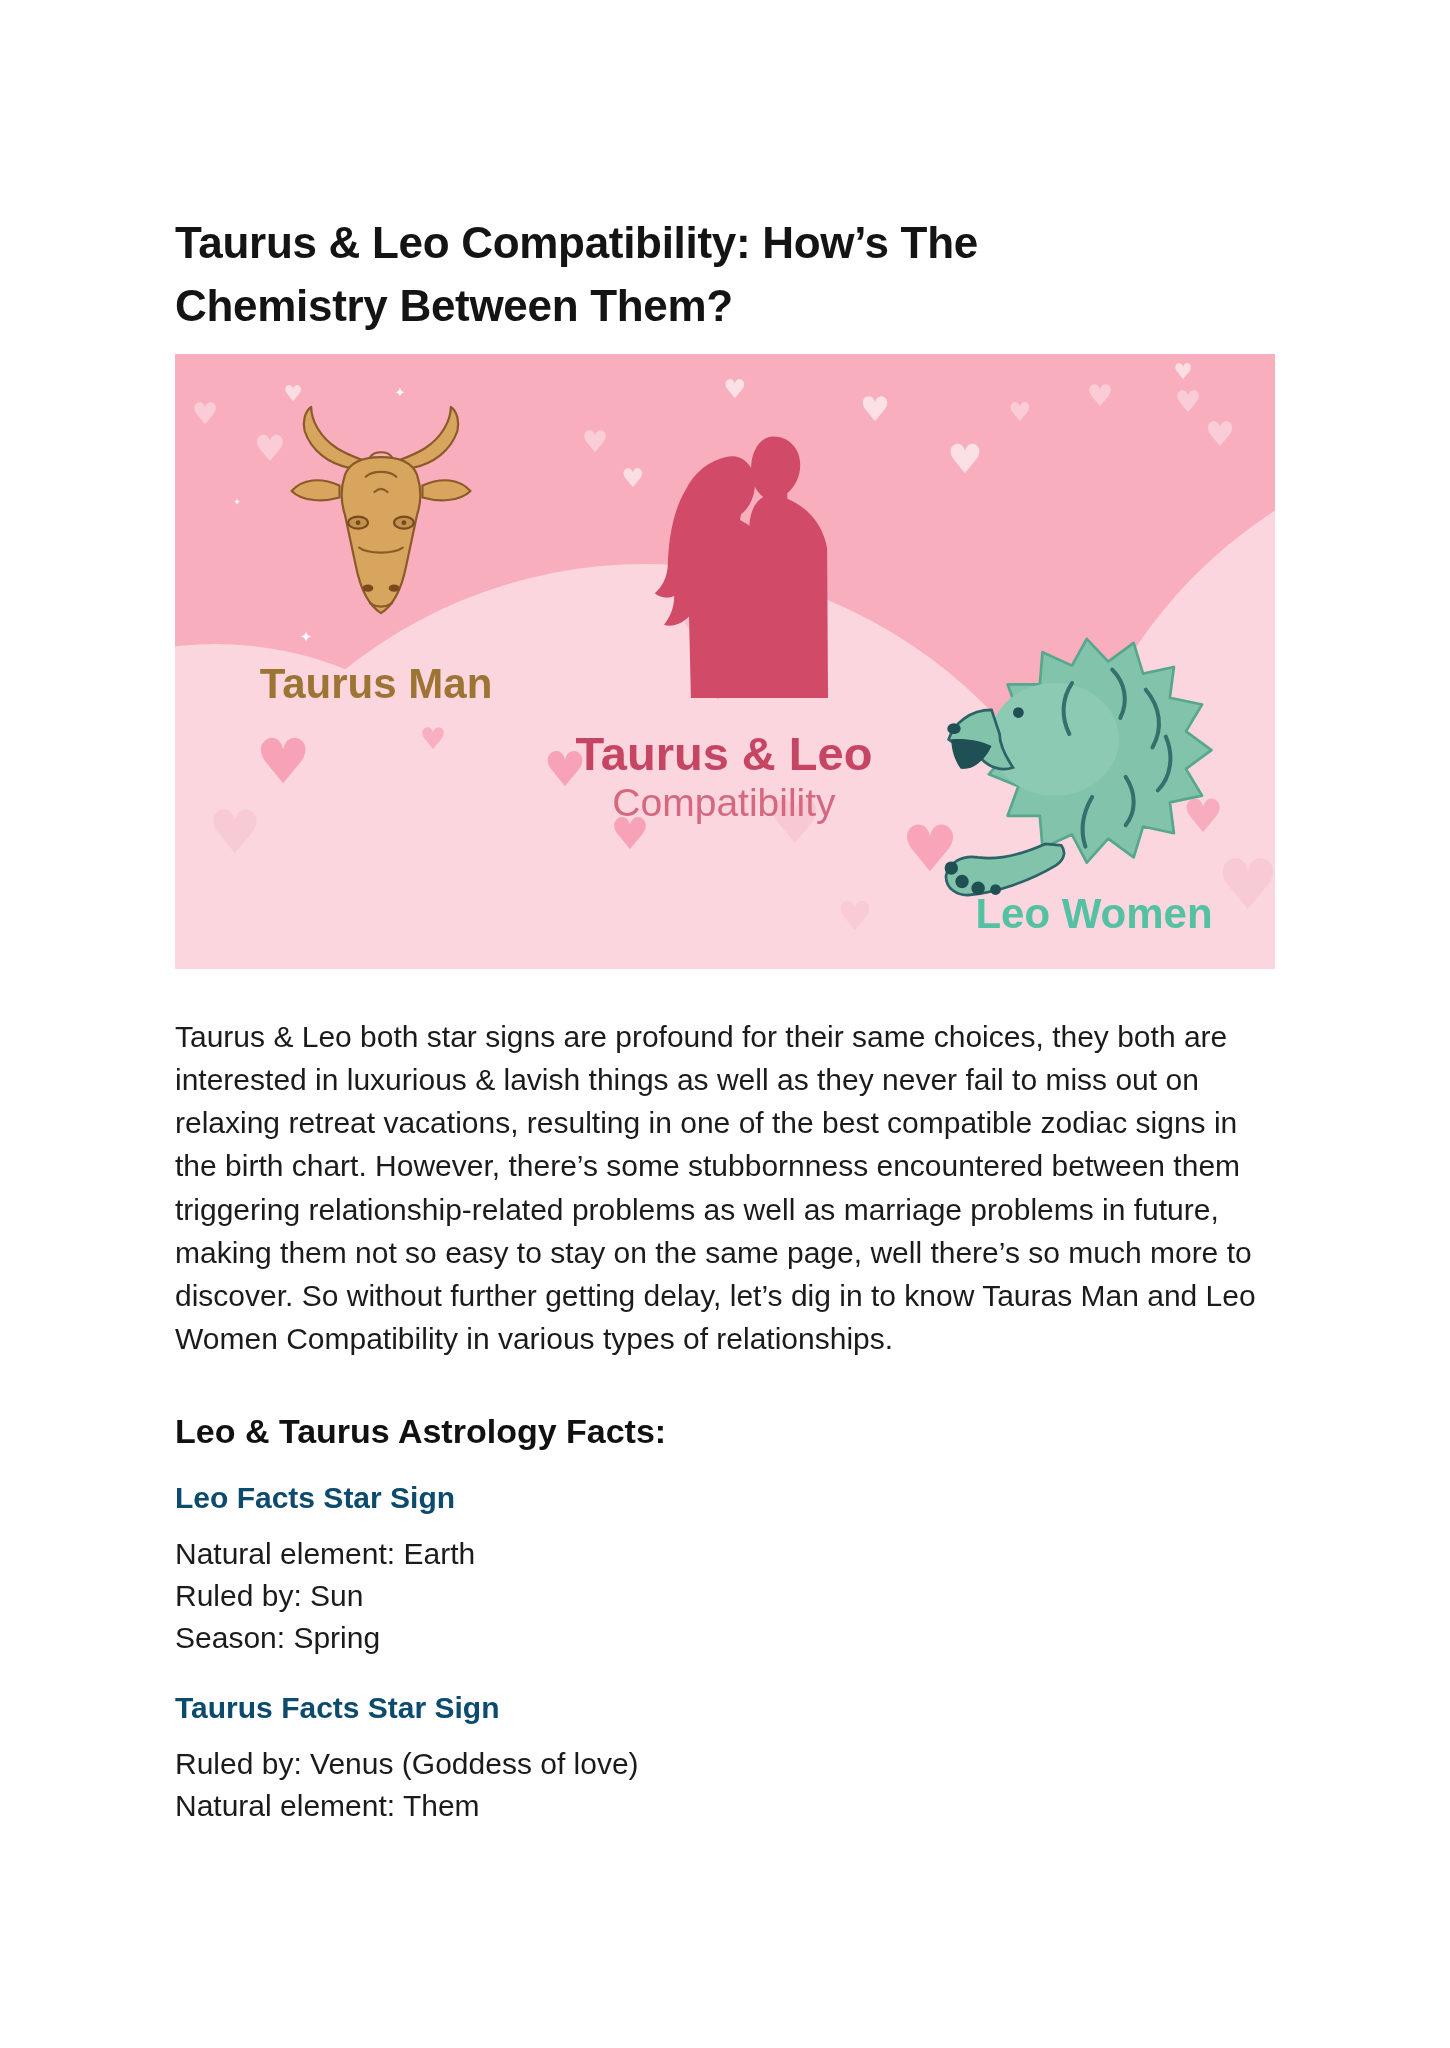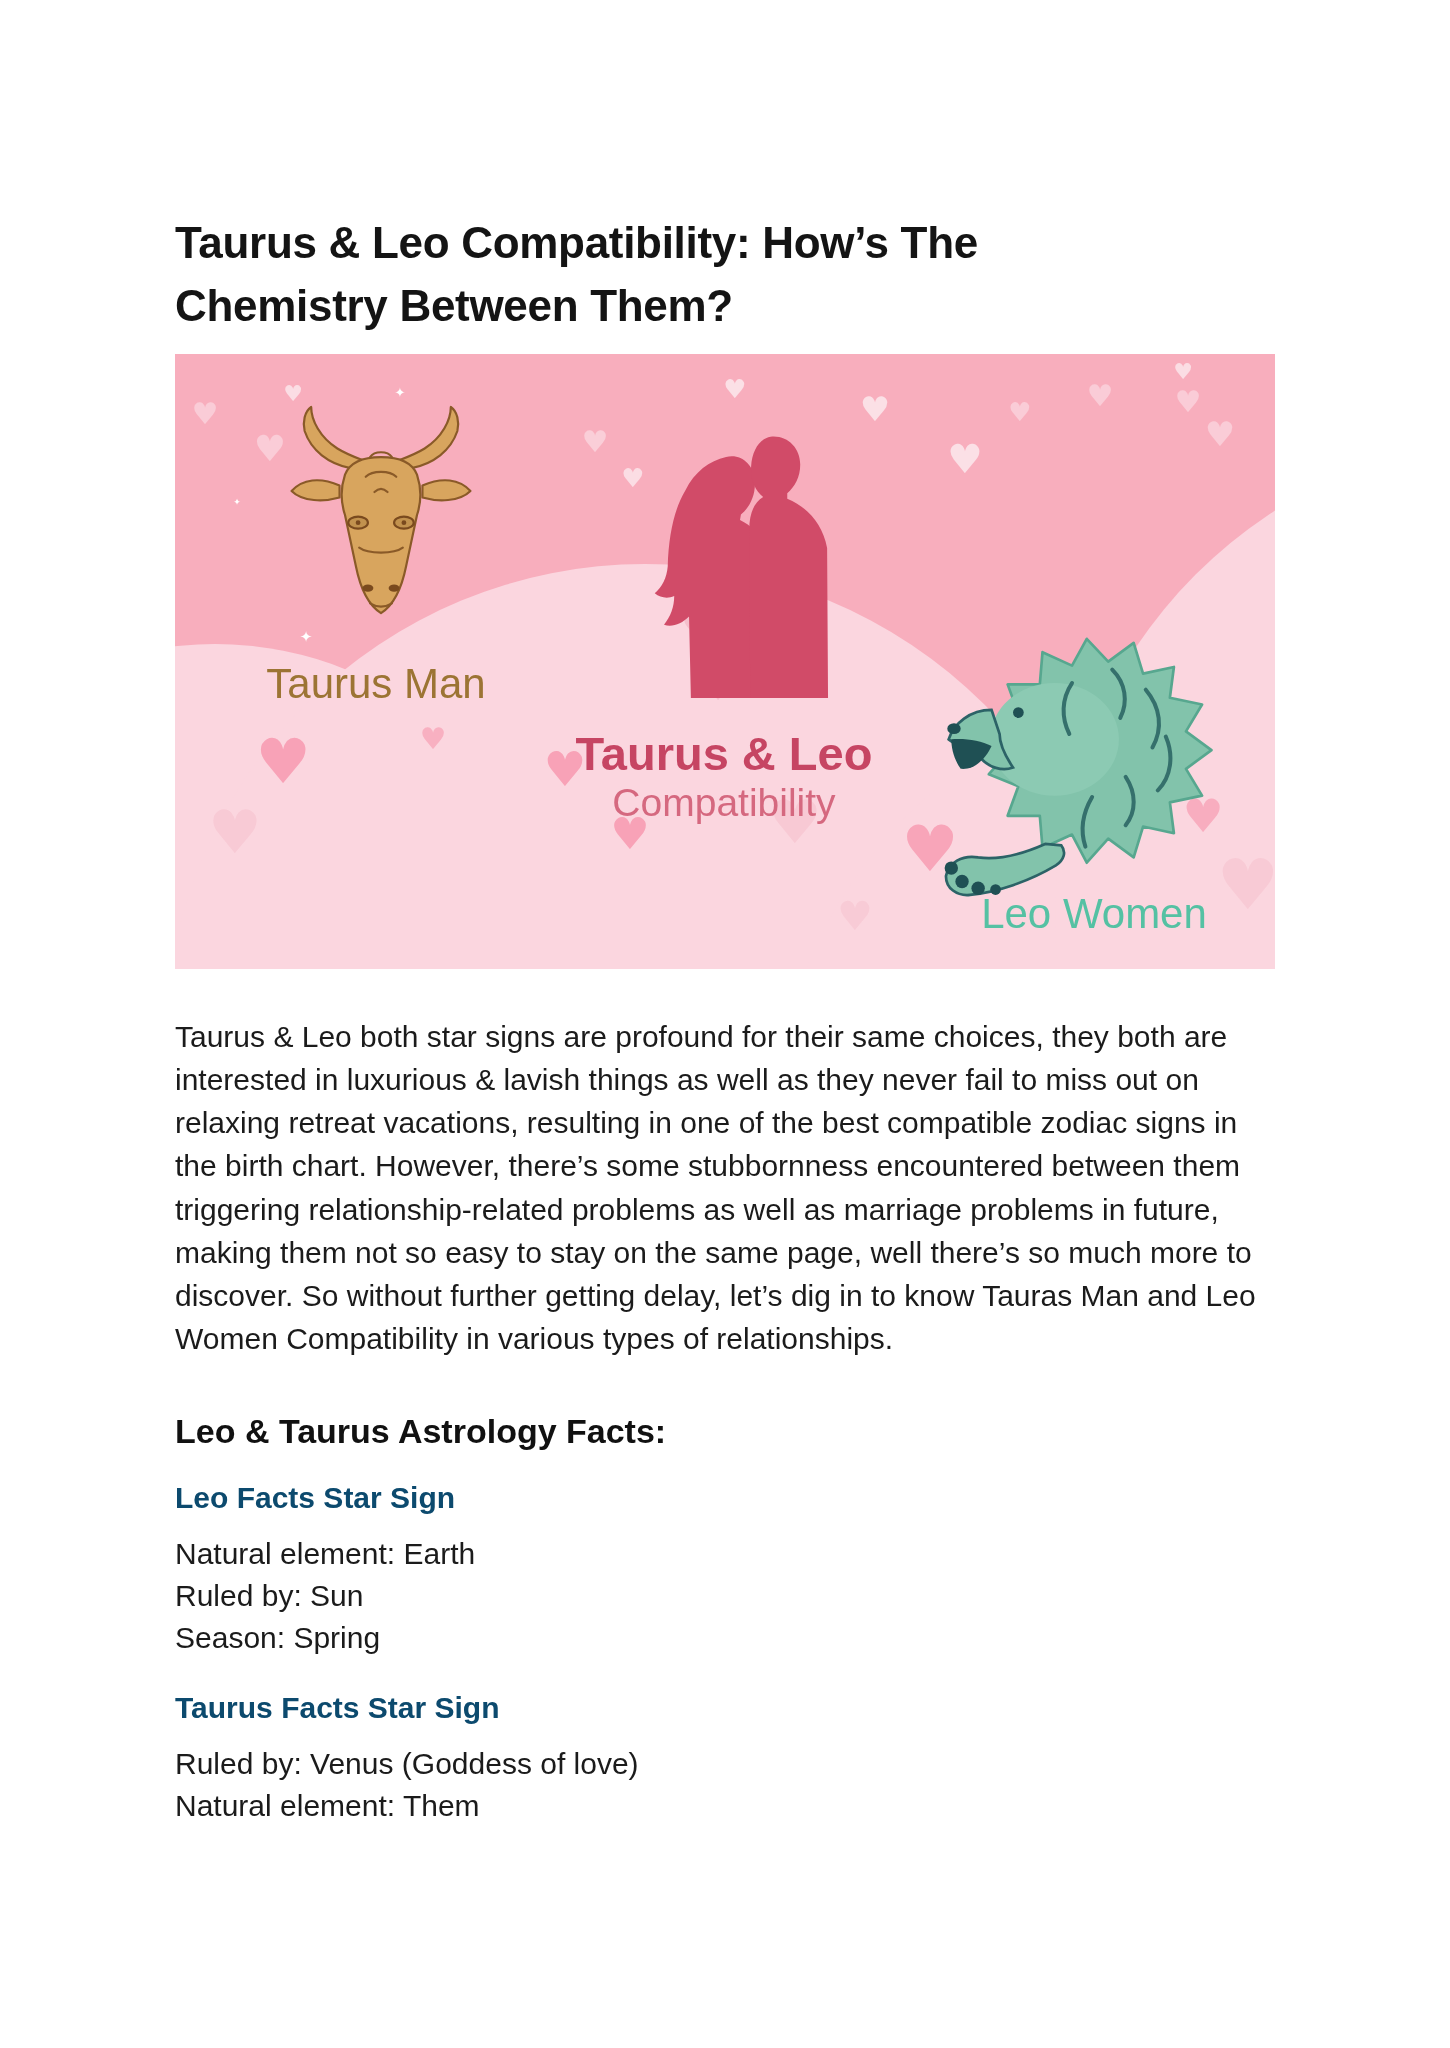--- a/index.html
+++ b/index.html
@@ -23,21 +23,21 @@
   .cloud.a { left:-310px; top:290px; width:700px; height:700px; }
   .cloud.b { left:-10px;  top:210px; width:960px; height:960px; }
   .cloud.c { left:600px;  top:330px; width:900px; height:900px; }
   .cloud.d { left:880px;  top:80px;  width:960px; height:960px; }
   .heart { position:absolute; transform:translate(-50%,-50%); line-height:1; font-family:"DejaVu Sans",sans-serif; }
   .sparkle { position:absolute; transform:translate(-50%,-50%); color:#ffffff; font-family:"DejaVu Sans",sans-serif; }
   .banner svg { position:absolute; }
   .bull-svg   { left:86px;  top:44px;  width:240px; height:234px; }
   .couple-svg { left:452px; top:66px;  width:226px; height:278px; }
   .lion-svg   { left:736px; top:262px; width:322px; height:295px; }
-  .banner-label { position:absolute; font-weight:400; white-space:nowrap; transform:translateX(-50%); }
+  .banner-label { position:absolute; font-weight:700; white-space:nowrap; transform:translateX(-50%); }
   .label-taurus { left:201px; top:306px; font-size:42px; color:#9c7434; }
   .label-leo    { left:919px; top:536px; font-size:42px; color:#55c1a3; }
   .center-text  { position:absolute; left:549px; top:372px; transform:translateX(-50%); text-align:center; }
   .center-title { font-size:47px; font-weight:700; color:#c64563;text-align:center; }
   .center-sub   { font-size:39px; font-weight:400; color:#d5687f; }
   
   p.intro { width:1108px; font-size:30px; line-height:1.44; margin:46px 0 0 0; }
   h2.facts-heading { font-size:34px; font-weight:700; color:#111111; margin:52px 0 0 0; }
   h3.group-title { font-size:30px; font-weight:700; color:#0c4a6e; margin:30px 0 0 0; }
   .fact-group p { font-size:30px; line-height:42px; margin:0; }

